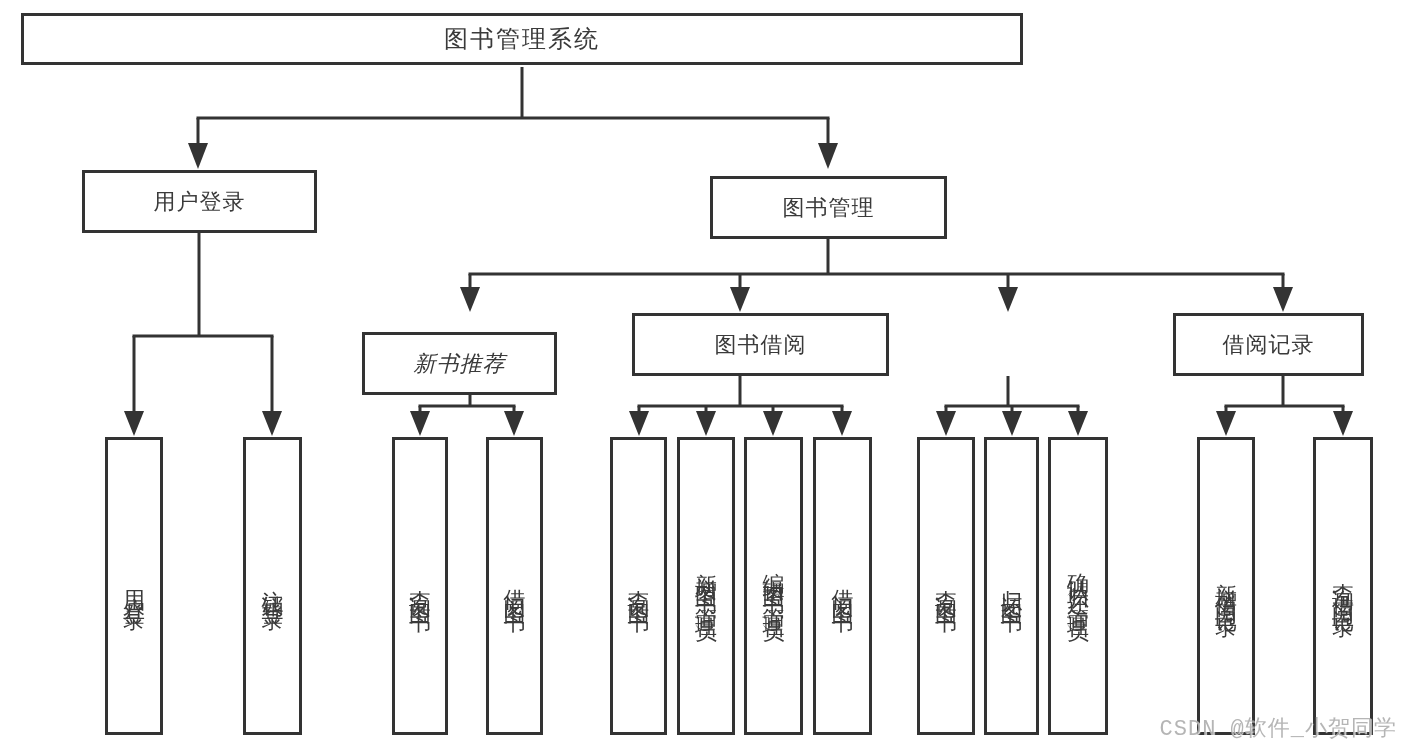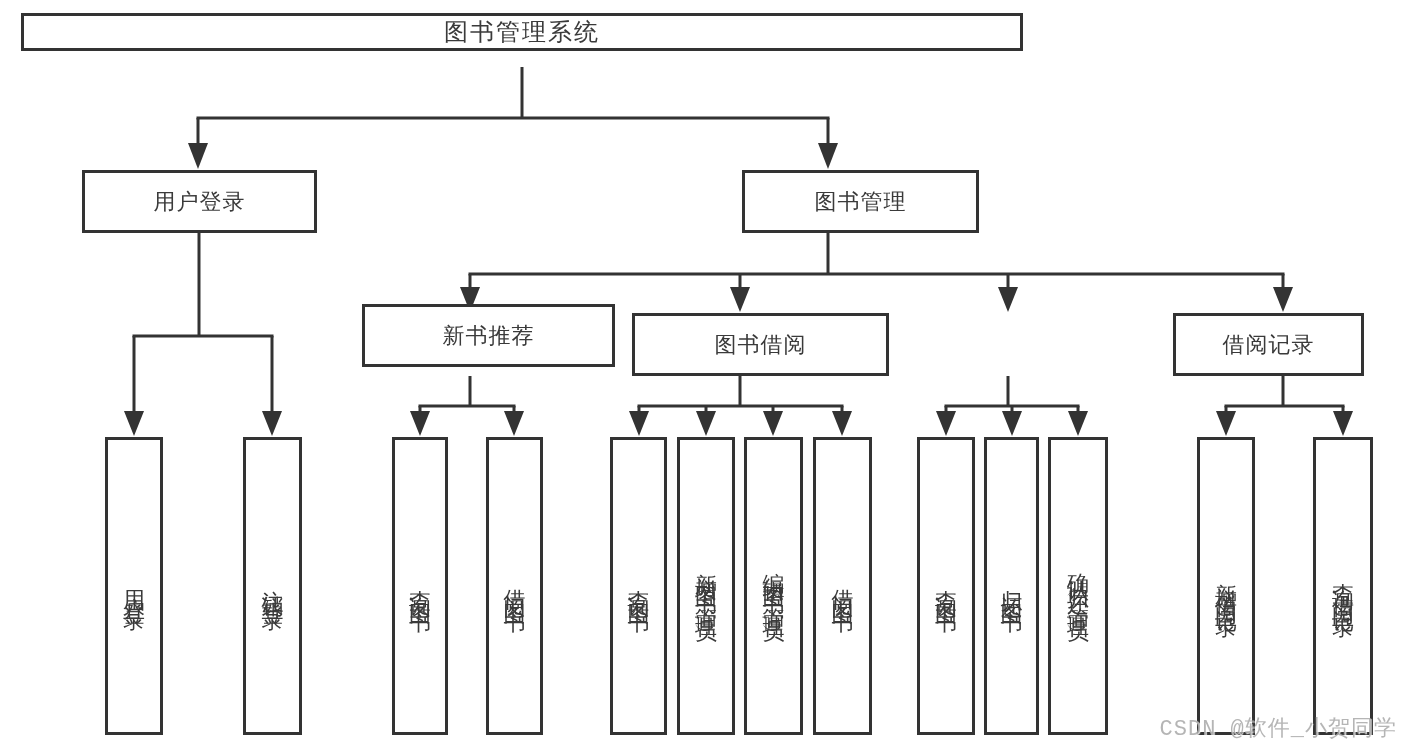--- a/index.html
+++ b/index.html
@@ -117,26 +117,26 @@
       <polygon points="763,411 783,411 773,436"></polygon>
       <polygon points="832,411 852,411 842,436"></polygon>
       <polygon points="936,411 956,411 946,436"></polygon>
       <polygon points="1002,411 1022,411 1012,436"></polygon>
       <polygon points="1068,411 1088,411 1078,436"></polygon>
       <polygon points="1216,411 1236,411 1226,436"></polygon>
       <polygon points="1333,411 1353,411 1343,436"></polygon>
     </g>
   </svg>
 
-  <div class="node h-node root-node" style="left:21px; top:13px; width:1002px; height:38px;">图书管理系统</div>
+  <div class="node h-node root-node" style="left:21px; top:13px; width:1002px; height:52px;">图书管理系统</div>
 
   <div class="node h-node" style="left:82px; top:170px; width:235px; height:63px;">用户登录</div>
-  <div class="node h-node" style="left:710px; top:170px; width:237px; height:63px;margin-left:32px;">图书管理</div>
+  <div class="node h-node" style="left:710px; top:176px; width:237px; height:63px;">图书管理</div>
 
-  <div class="node h-node" style="left:362px; top:304px; width:253px; height:63px;">新书推荐</div>
+  <div class="node h-node" style="left:362px; top:332px; width:195px; height:63px;font-style:italic;">新书推荐</div>
   <div class="node h-node" style="left:632px; top:313px; width:257px; height:63px;">图书借阅</div>
   <div class="node h-node" style="left:1173px; top:313px; width:191px; height:63px;">借阅记录</div>
 
   <div class="node v-node" style="left:105px; top:437px; width:58px; height:298px;">
     <span>用户登录</span>
   </div>
   <div class="node v-node" style="left:243px; top:437px; width:59px; height:298px;">
     <span>注销登录</span>
   </div>
 

